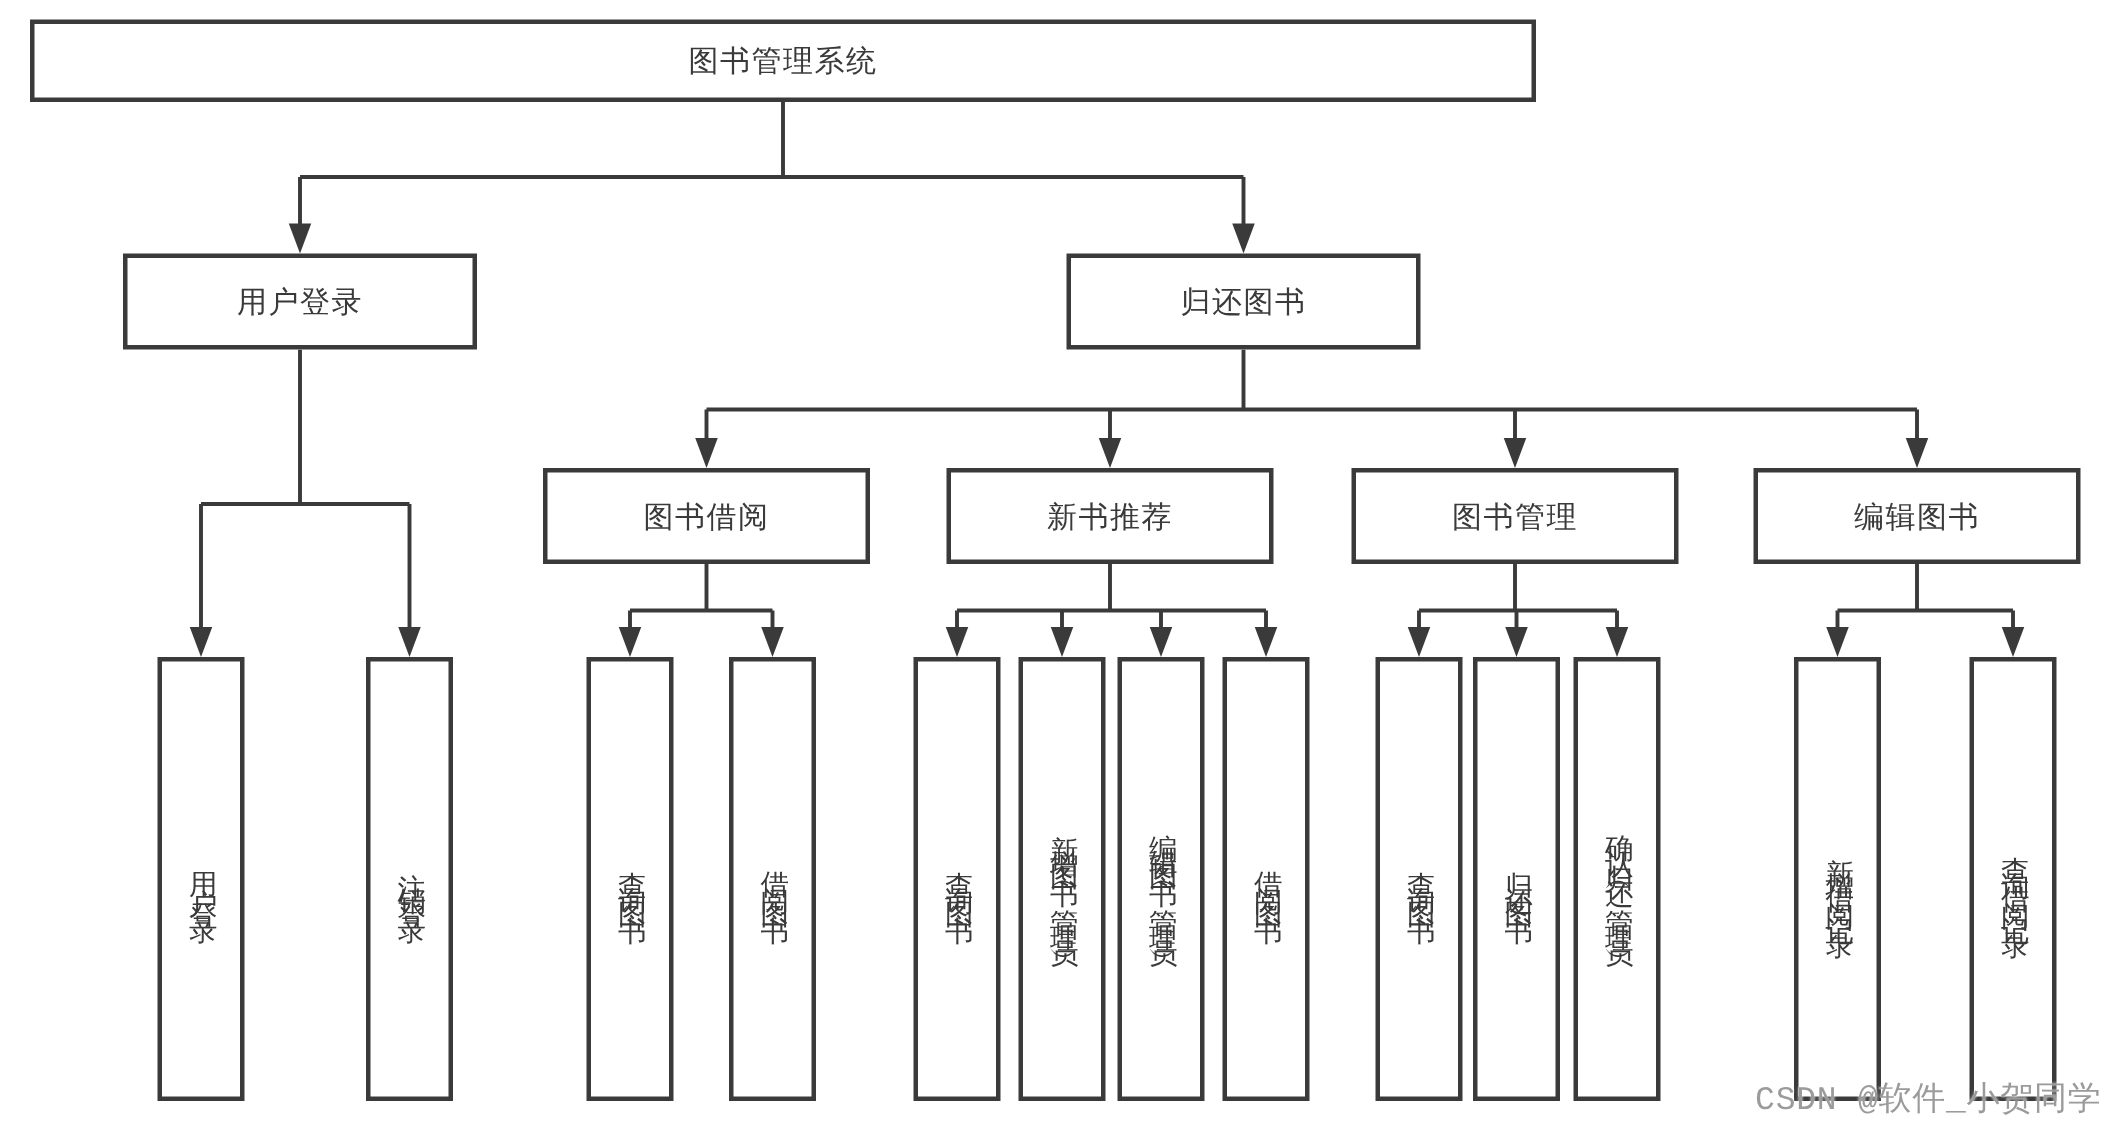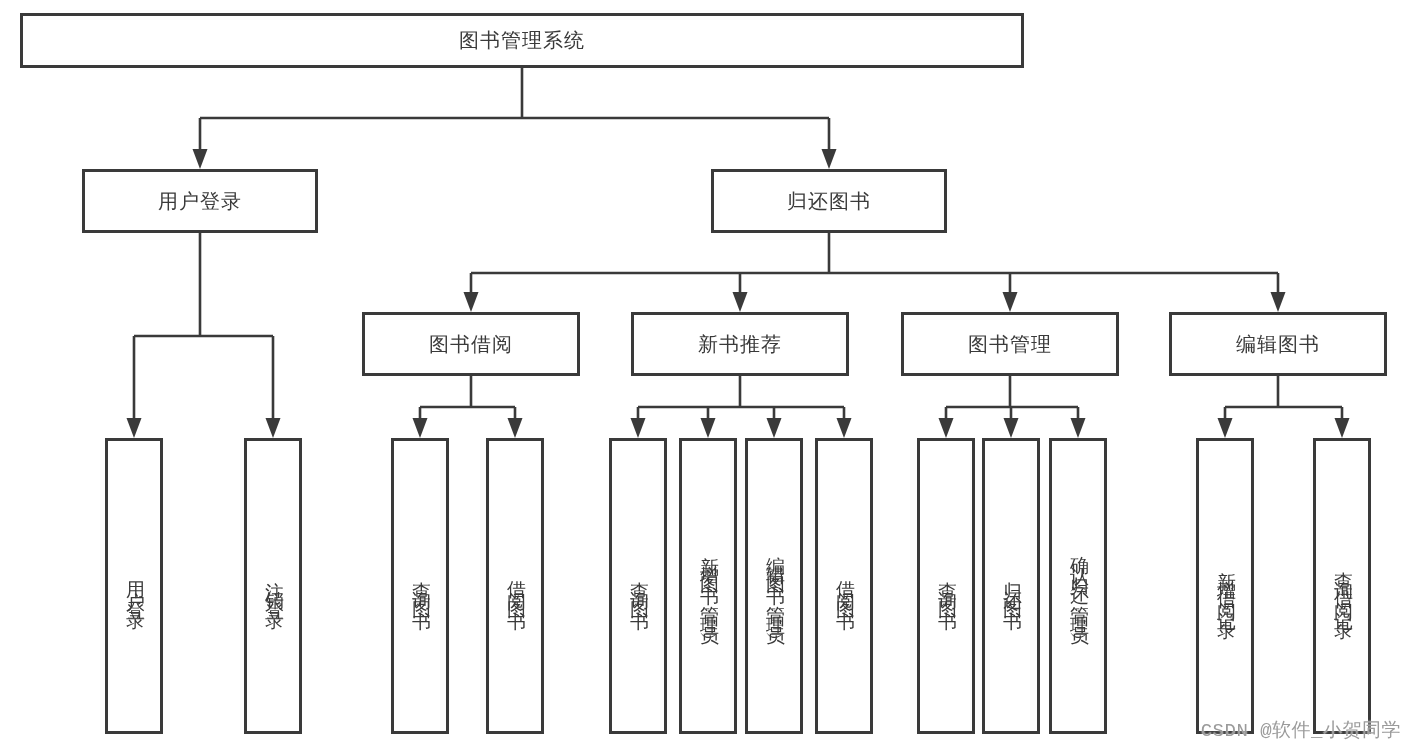--- a/index.html
+++ b/index.html
@@ -32,21 +32,21 @@
     writing-mode: vertical-rl;
     text-orientation: mixed;
     font-size: 19px;
     letter-spacing: 10px;
     line-height: 1;
   }
   .watermark {
     position: absolute;
     right: 4px;
     top: 717px;
-    font-size: 19px;
+    font-size: 22px;
     color: #9b9b9b;
     letter-spacing: 0.5px;
     z-index: 2;
     text-shadow: 0 0 2px #ffffff;
     white-space: nowrap;
   }
 </style>
 </head>
 <body>
 

